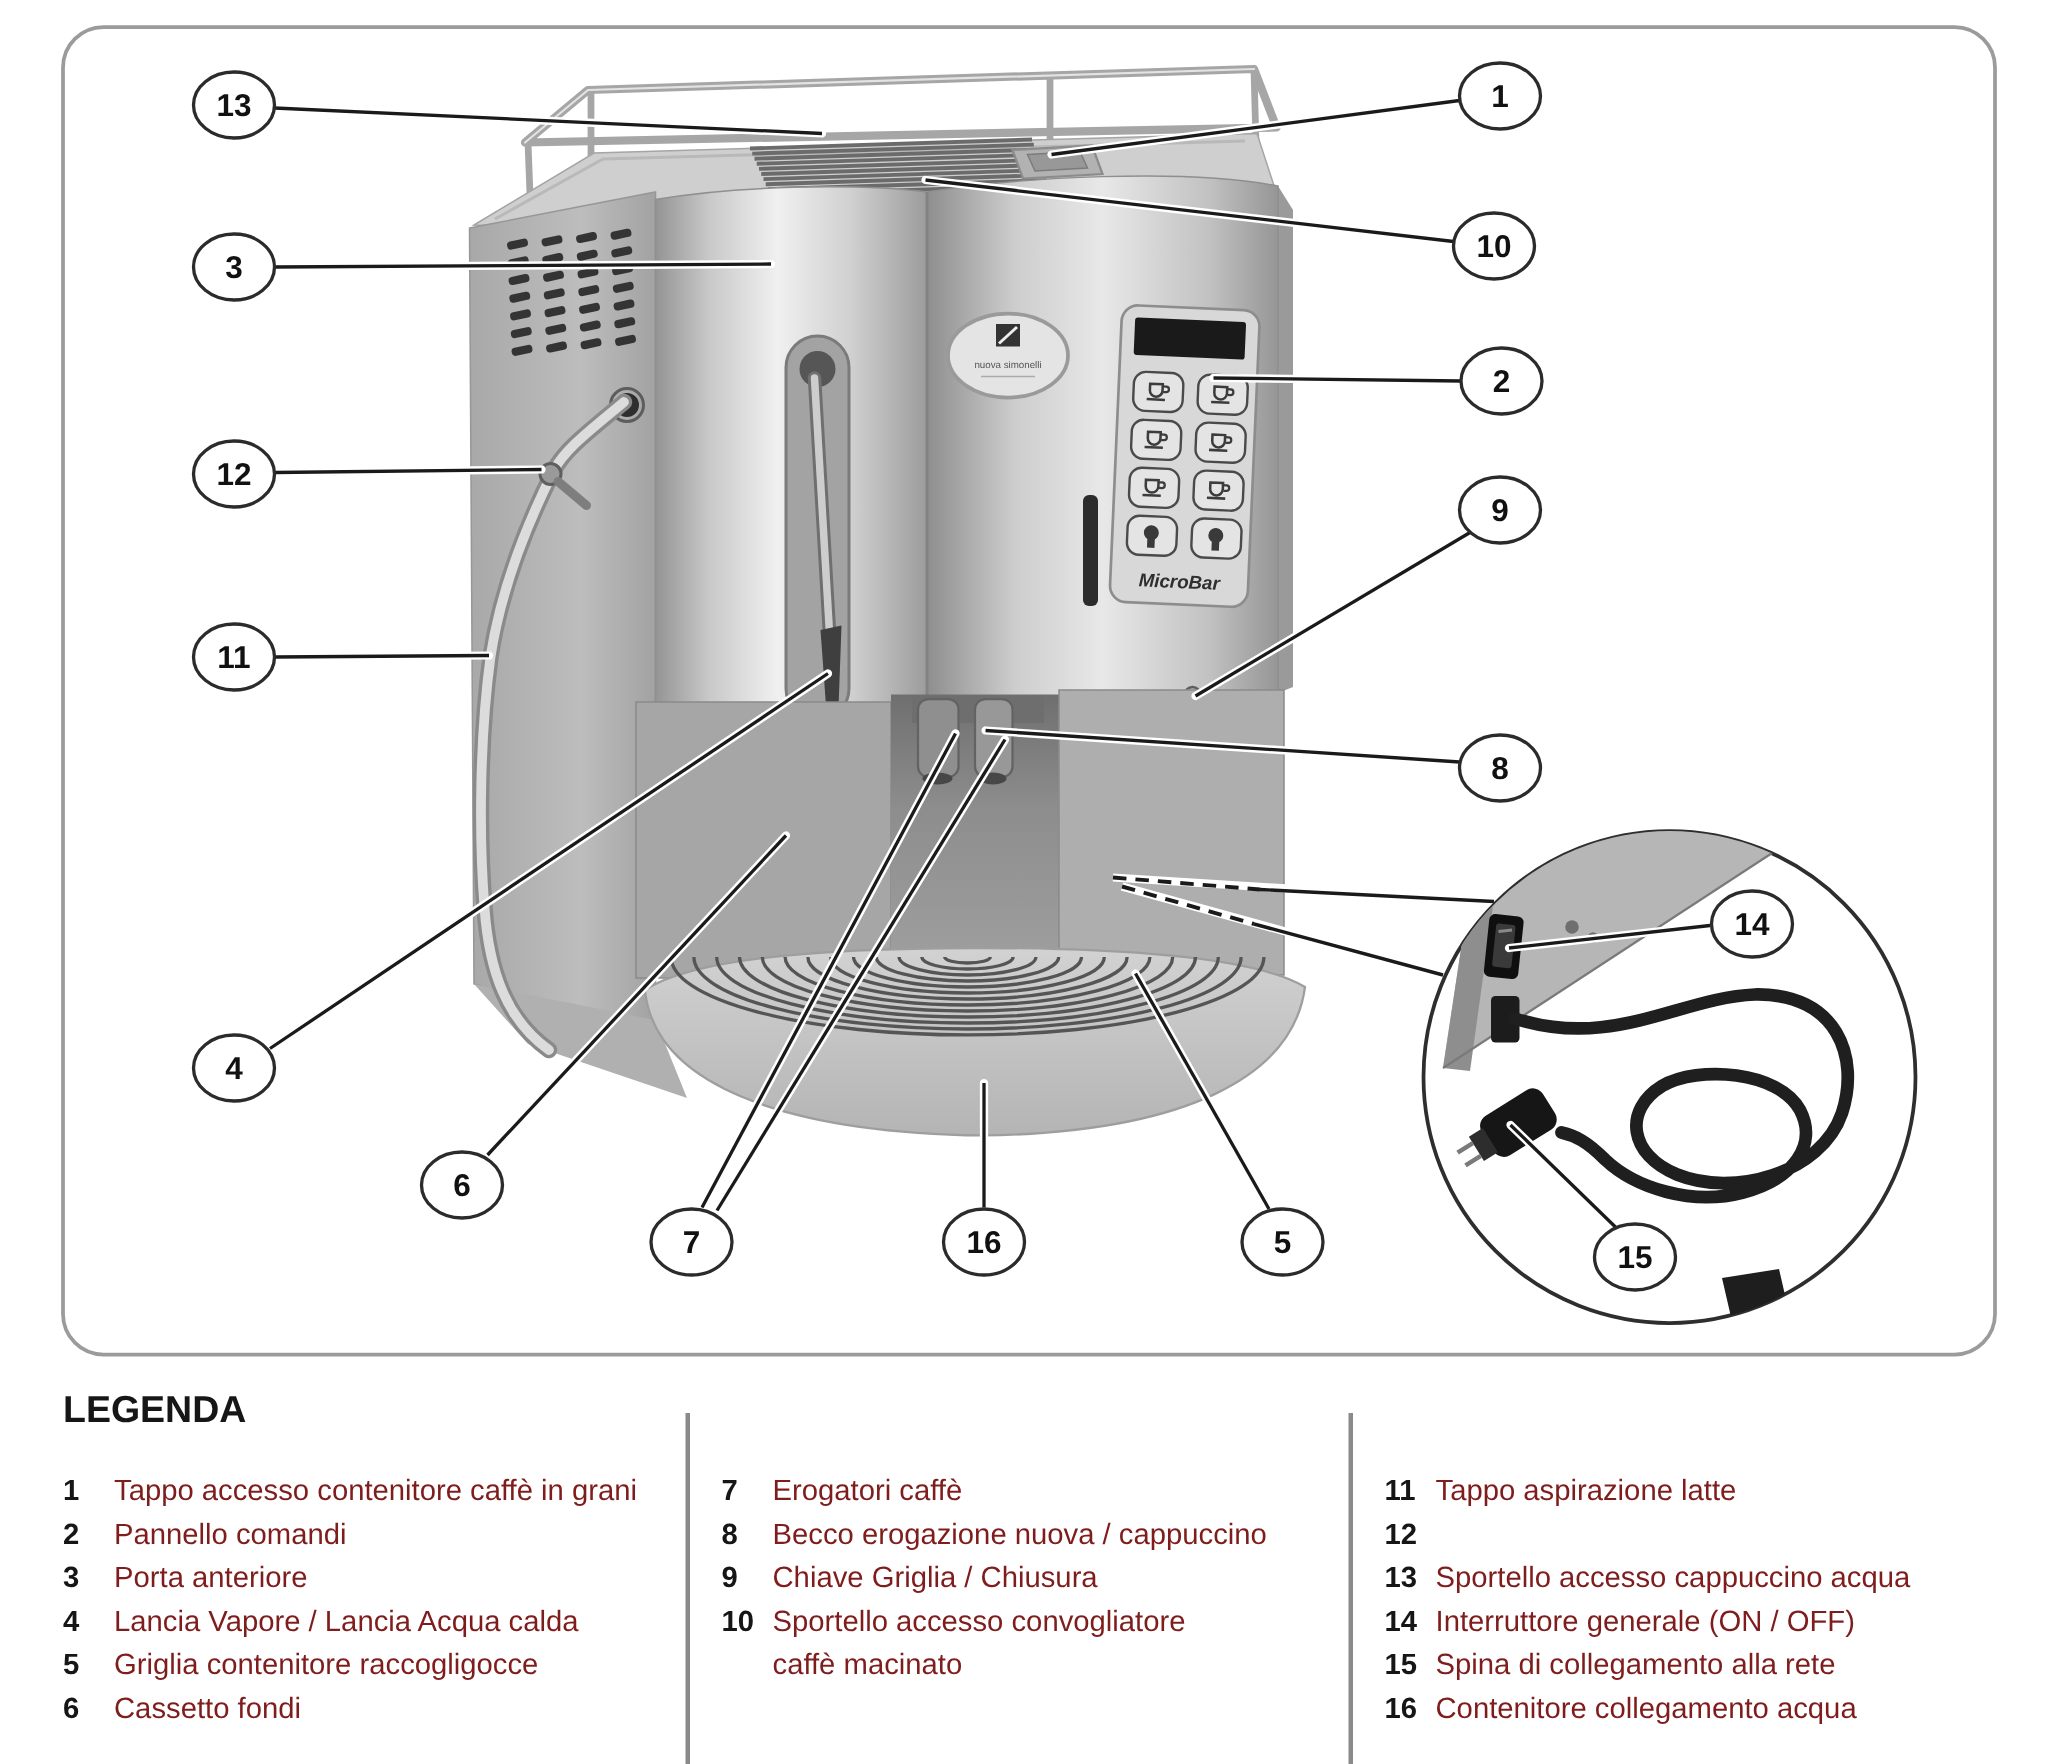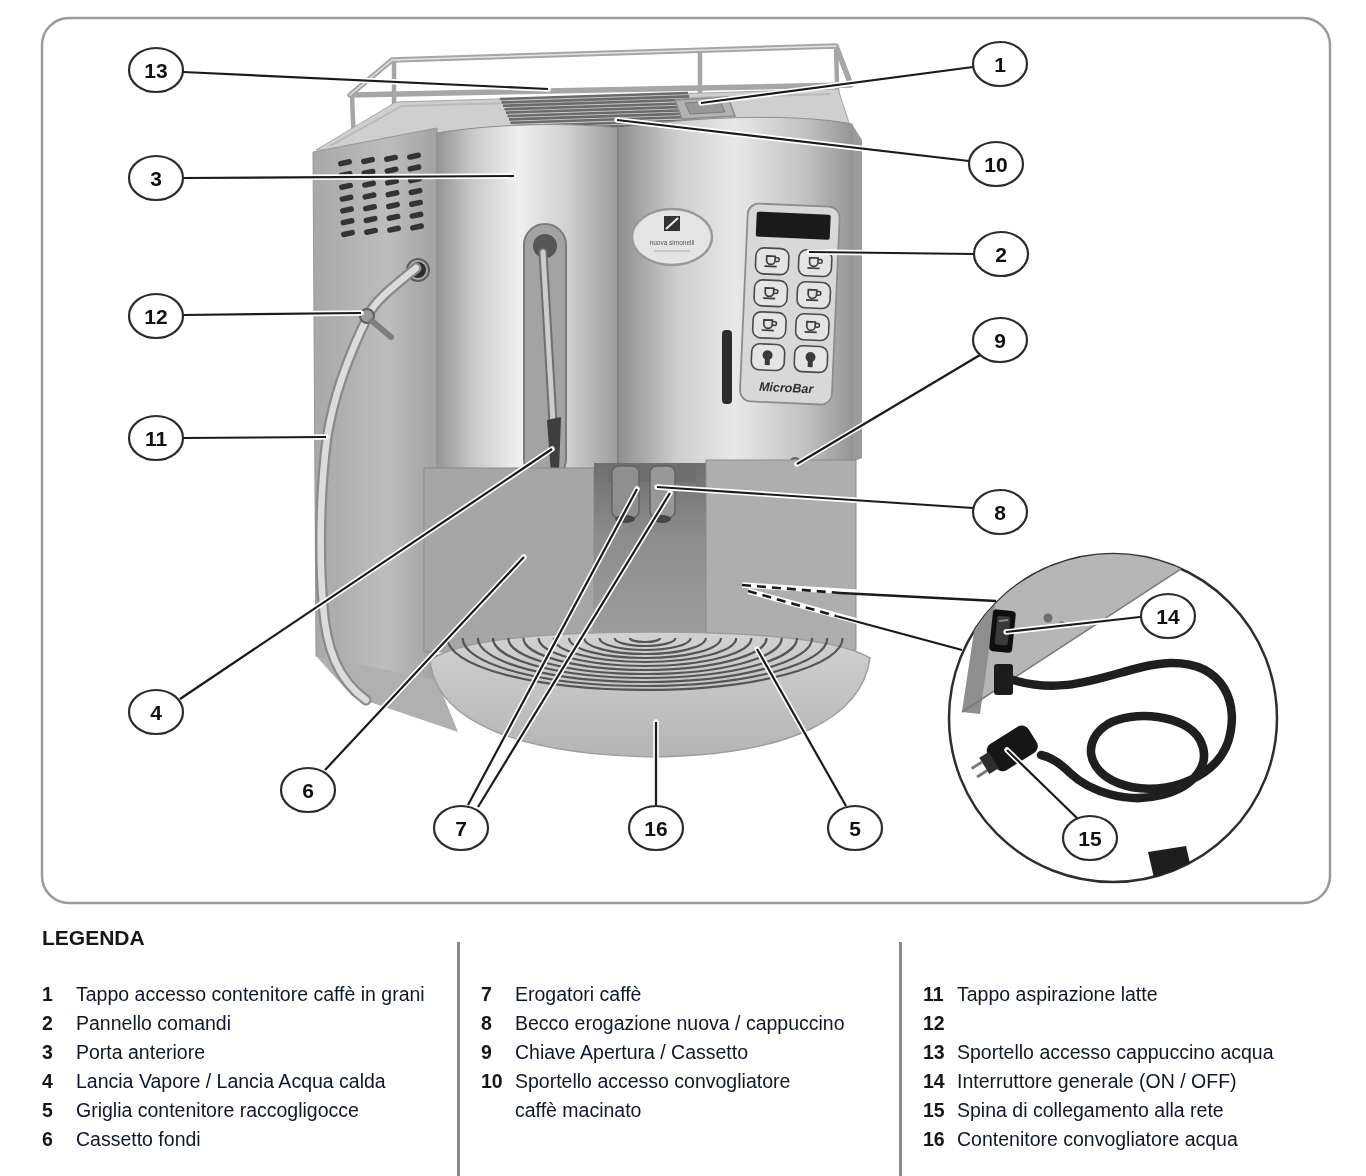--- a/index.html
+++ b/index.html
@@ -1,31 +1,31 @@
 <!DOCTYPE html>
 <html><head>
 <meta charset="utf-8">
 <style>
   html,body{margin:0;padding:0;background:#fff;}
   body{width:1366px;height:1176px;position:relative;overflow:hidden;
        font-family:"Liberation Sans",sans-serif;color:#1c1c1c;}
   .diagram-wrap{position:absolute;top:0;left:0;width:1366px;height:910px;}
   svg text{font-family:"Liberation Sans",sans-serif;}
   .legend{position:absolute;top:908px;left:0;width:1366px;height:268px;}
-  .legend-title{position:absolute;left:42px;top:18px;font-size:21px;font-weight:bold;color:#161616;}
+  .legend-title{position:absolute;left:42px;top:18px;font-size:25px;font-weight:bold;color:#161616;}
   .divider{position:absolute;top:34px;width:3px;height:234px;background:#8a8a8a;}
   #divider-1{left:457px;}
   #divider-2{left:899px;}
   .legend-col{position:absolute;top:72px;}
   #legend-col-1{left:42px;width:405px;}
   #legend-col-2{left:481px;width:405px;}
   #legend-col-3{left:923px;width:430px;}
   .lrow{display:flex;line-height:29px;font-size:19.5px;}
   .lnum{width:34px;flex:none;font-weight:bold;color:#161616;}
-  .ltext{white-space:nowrap;color:#0f172a;}
+  .ltext{white-space:nowrap;color:#7f1d1d;}
 </style>
 </head>
 <body>
 
 <div class="diagram-wrap">
 <svg id="figure" width="1366" height="910" viewBox="0 0 1366 910">
   <defs>
     <linearGradient id="colGrad" x1="0" y1="0" x2="1" y2="0">
       <stop offset="0" stop-color="#949494"></stop>
           <stop offset="0.2" stop-color="#c9c9c9"></stop>
@@ -422,21 +422,21 @@
       <div class="lrow">
         <span class="lnum">7</span>
         <span class="ltext">Erogatori caffè</span>
       </div>
       <div class="lrow">
         <span class="lnum">8</span>
         <span class="ltext">Becco erogazione nuova / cappuccino</span>
       </div>
       <div class="lrow">
         <span class="lnum">9</span>
-        <span class="ltext">Chiave Apertura / Cassetto</span>
+        <span class="ltext">Chiave Griglia / Chiusura</span>
       </div>
       <div class="lrow">
         <span class="lnum">10</span>
         <span class="ltext">Sportello accesso convogliatore</span>
       </div>
       <div class="lrow">
         <span class="lnum"></span>
         <span class="ltext">caffè macinato</span>
       </div>
     </div>
@@ -455,16 +455,16 @@
       <div class="lrow">
         <span class="lnum">14</span>
         <span class="ltext">Interruttore generale (ON / OFF)</span>
       </div>
       <div class="lrow">
         <span class="lnum">15</span>
         <span class="ltext">Spina di collegamento alla rete</span>
       </div>
       <div class="lrow">
         <span class="lnum">16</span>
-        <span class="ltext">Contenitore convogliatore acqua</span>
+        <span class="ltext">Contenitore collegamento acqua</span>
       </div>
     </div>
 </div>
 
 </body></html>

